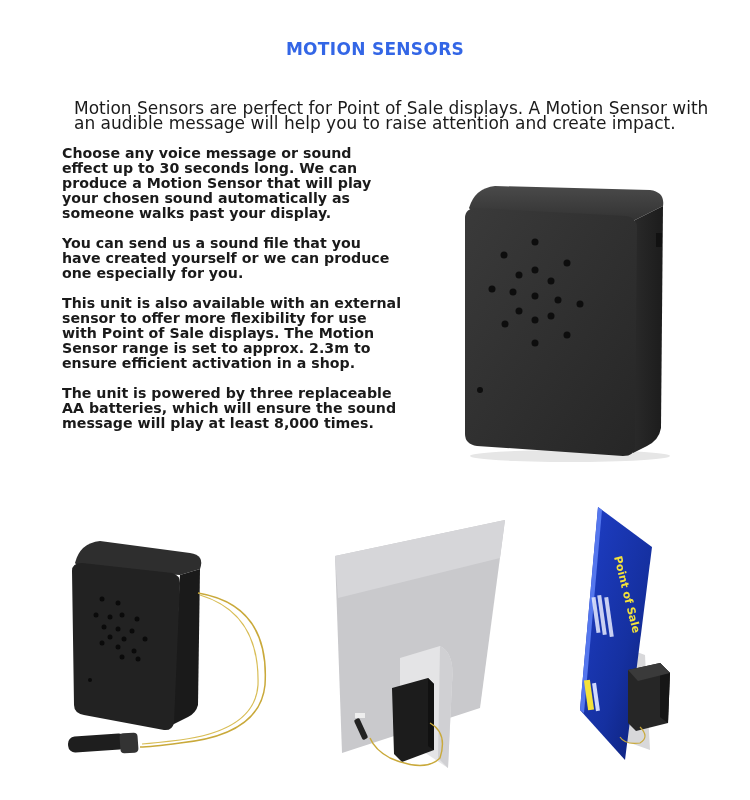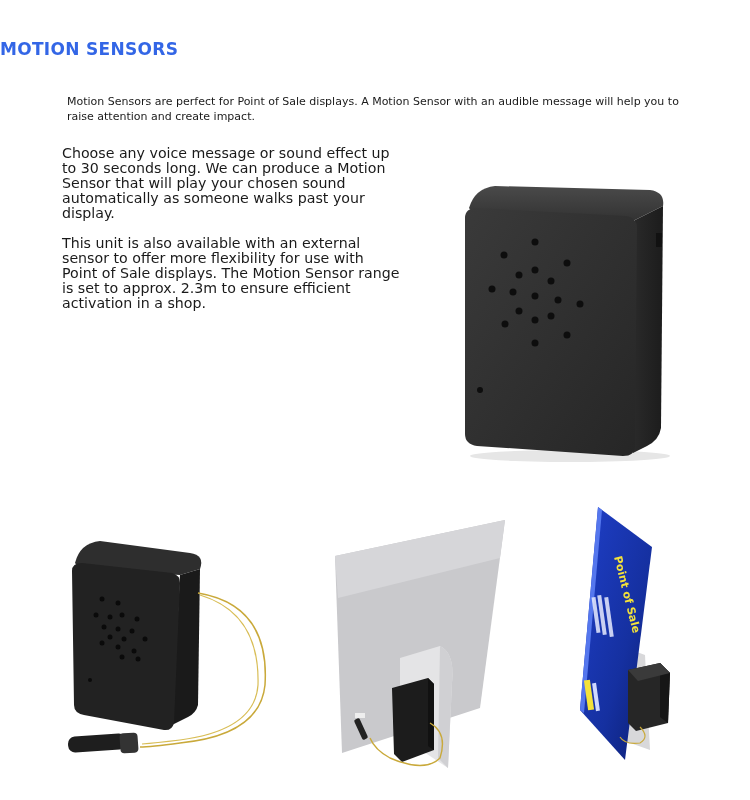--- a/index.html
+++ b/index.html
@@ -13,40 +13,42 @@
       position: relative;
       overflow: hidden;
       font-family: "DejaVu Sans", sans-serif;
       color: #1a1a1a;
     }
     .page-title {
       position: absolute;
       left: 0;
       top: 28px;
       width: 750px;
+      text-align: center;
       font-family: "DejaVu Sans", sans-serif;
       font-weight: bold;
       font-size: 17px;
       letter-spacing: 0.3px;
       color: #3366e6;
     }
     .intro {
       position: absolute;
       left: 62px;
       top: 89px;
       width: 640px;
-      font-size: 11px;
+      font-size: 17px;
       line-height: 15px;
-      margin: 5px;
+      margin: 12px;
     }
     .col {
       position: absolute;
       left: 62px;
       top: 146px;
       width: 340px;
+      font-weight: bold;
     }
     .col p {
       margin: 0 0 15px 0;
       font-size: 14.2px;
       line-height: 15px;
     }
     .product-hero {
       position: absolute;
       left: 455px;
       top: 178px;
@@ -63,21 +65,23 @@
   </style>
 </head>
 <body>
 
 <h1 class="page-title">MOTION SENSORS</h1>
 
 <p class="intro">Motion Sensors are perfect for Point of Sale displays. A Motion Sensor with an audible message will help you to raise attention and create impact.</p>
 
 <div class="col">
   <p>Choose any voice message or sound effect up to 30 seconds long. We can produce a Motion Sensor that will play your chosen sound automatically as someone walks past your display.</p>
+  <p>You can send us a sound file that you have created yourself or we can produce one especially for you.</p>
   <p>This unit is also available with an external sensor to offer more flexibility for use with Point of Sale displays.  The Motion Sensor range is set to approx. 2.3m to ensure efficient activation in a shop.</p>
+  <p>The unit is powered by three replaceable AA batteries, which will ensure the sound message will play at least 8,000 times.</p>
 </div>
 
 <div class="product-hero" title="Black motion sensor sound module box">
   <svg width="220" height="285" viewBox="0 0 220 285">
     <defs>
       <linearGradient id="hf" x1="0" y1="0" x2="1" y2="1">
         <stop offset="0" stop-color="#3a3a3a"></stop>
         <stop offset="1" stop-color="#262626"></stop>
       </linearGradient>
       <linearGradient id="hs" x1="0" y1="0" x2="1" y2="0">

